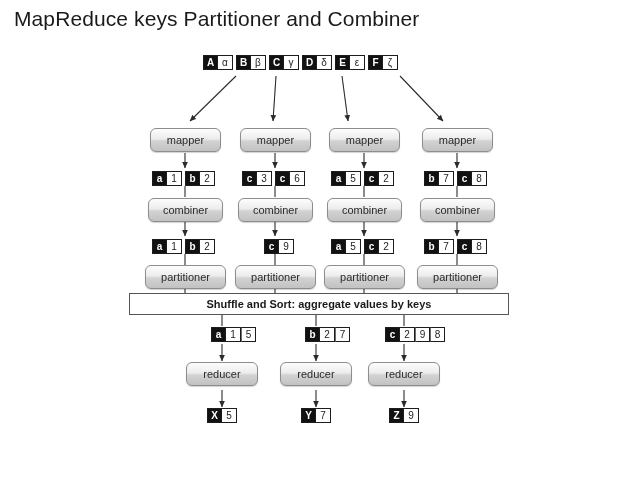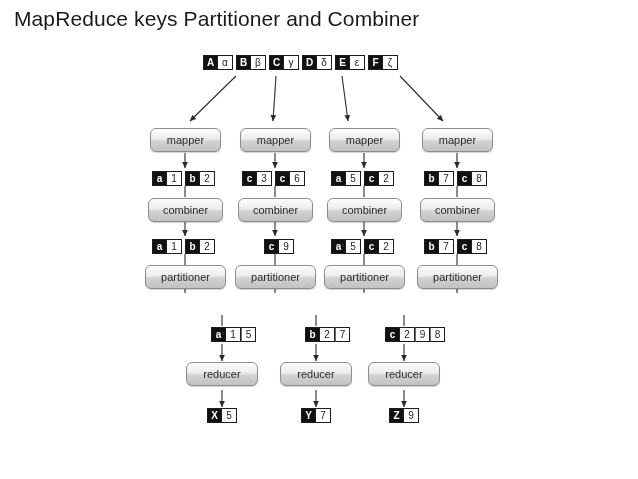--- a/index.html
+++ b/index.html
@@ -328,20 +328,23 @@
   <div class="pbox" style="left:235px; top:265px; width:81px;">
       <span>partitioner</span>
     </div>
   <div class="pbox" style="left:324px; top:265px; width:81px;">
       <span>partitioner</span>
     </div>
   <div class="pbox" style="left:417px; top:265px; width:81px;">
       <span>partitioner</span>
     </div>
 
+  <div id="shuffle-bar">
+    <span>Shuffle and Sort: aggregate values by keys</span>
+  </div>
 
   <div class="kv" style="left:211px; top:327px;">
     <span class="k">a</span>
     <span class="v">1</span>
     <span class="v">5</span>
   </div>
   <div class="kv" style="left:305px; top:327px;">
     <span class="k">b</span>
     <span class="v">2</span>
     <span class="v">7</span>

